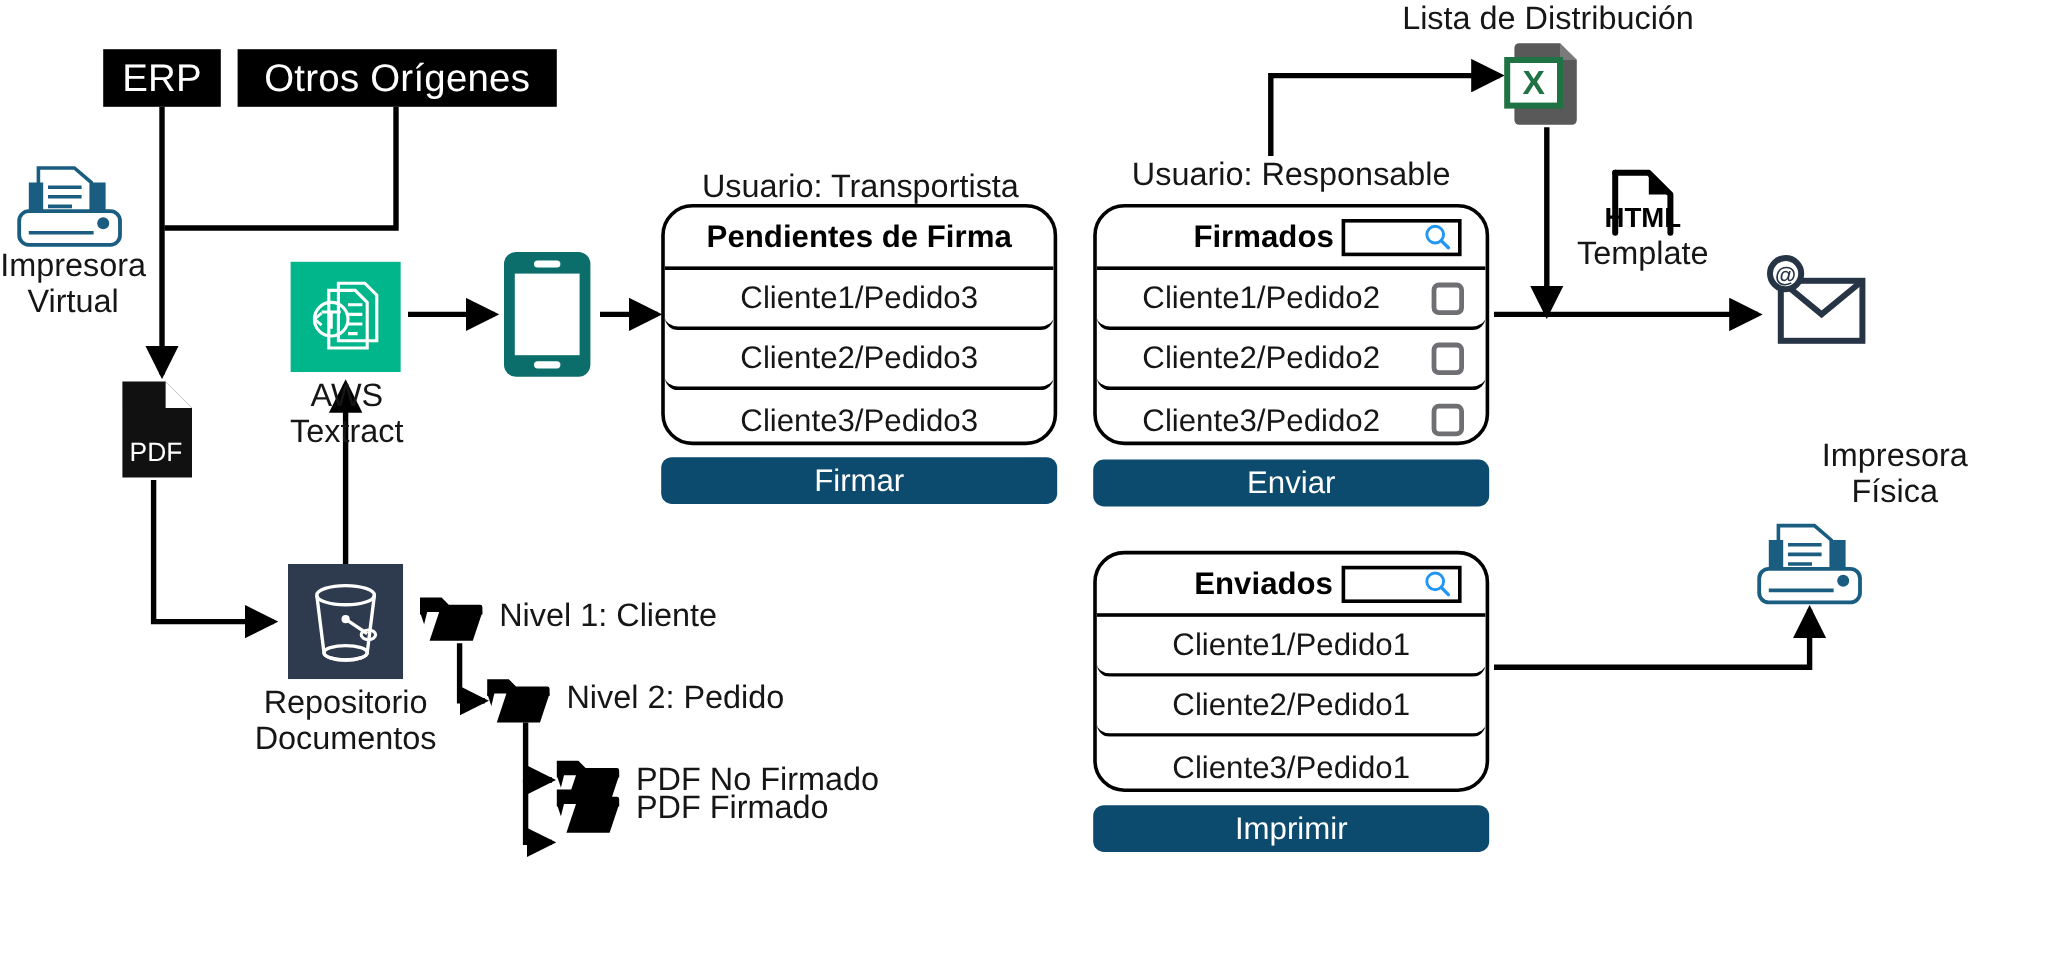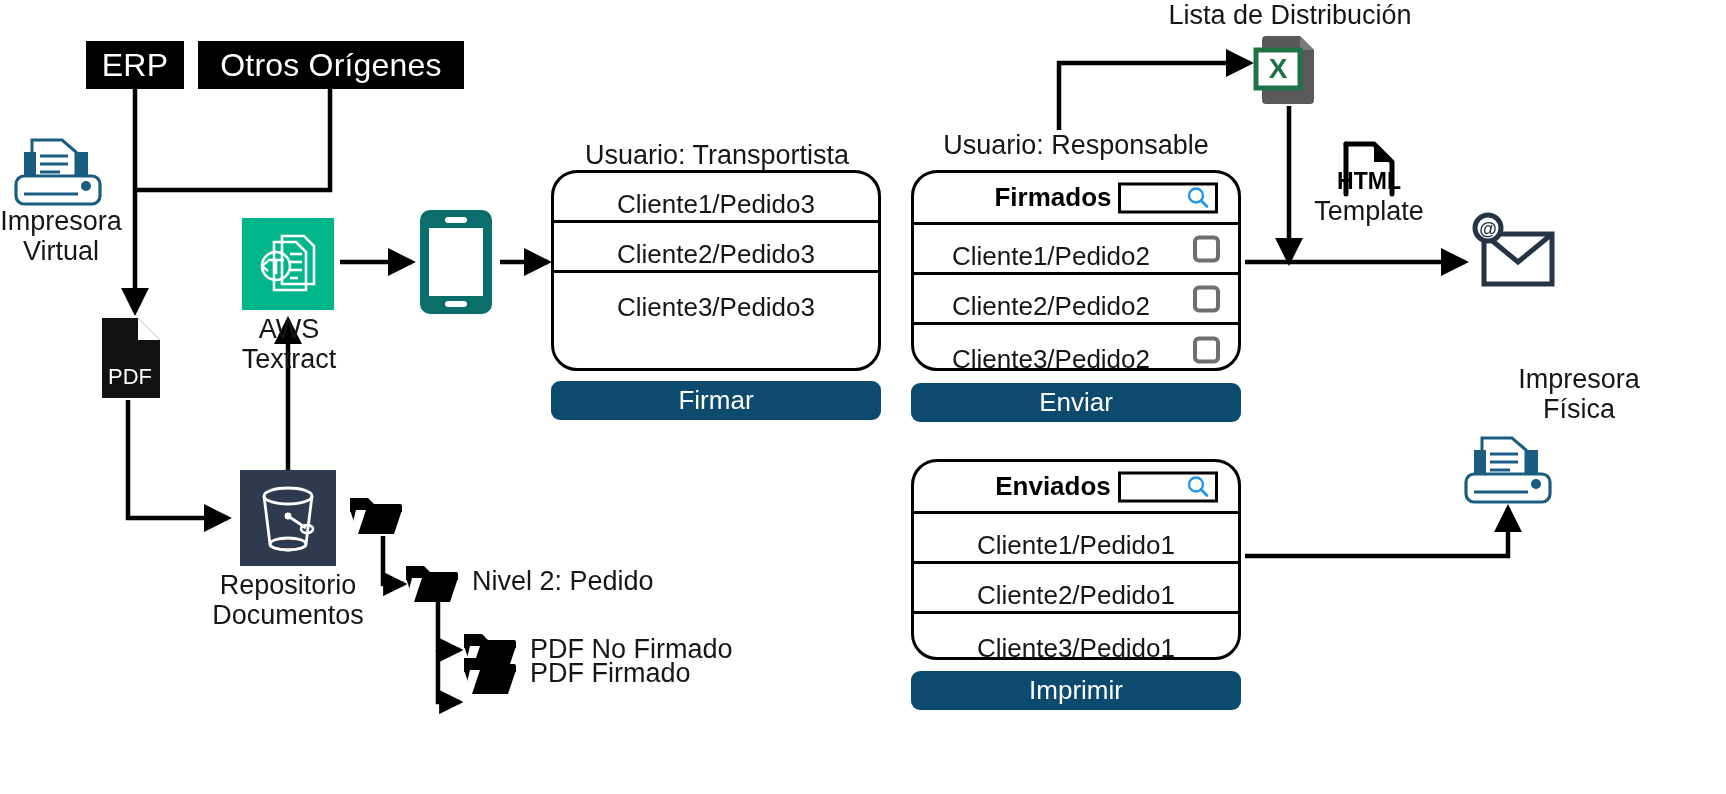--- a/index.html
+++ b/index.html
@@ -76,28 +76,29 @@
     background: #ffffff;
     display: flex;
     align-items: center;
     justify-content: flex-end;
     box-sizing: border-box;
     padding-right: 5px;
   }
   .panel-row {
     height: 50px;
     display: flex;
-    align-items: flex-end;
+    align-items: center;
     justify-content: center;
     position: relative;
     border-bottom: 3.5px solid #000000;
     box-sizing: border-box;
     font-size: 26px;
     color: #161616;
     white-space: nowrap;
+    border-radius: 11px;
   }
   .panel-row:last-child { border-bottom: none; }
   .panel-row.with-check .row-text { margin-right: 50px; }
   .row-check {
     position: absolute;
     right: 18px;
     top: 50%;
     transform: translateY(-50%);
     width: 27px;
     height: 27px;
@@ -248,20 +249,21 @@
 Documentos</div>
 
   <div class="abs folder-row" style="left:348px; top:490px;">
     <span class="icon-wrap">
       <svg width="56" height="46" viewBox="0 0 56 46">
         <path d="M2 8 h18 l6 6 h26 a2 2 0 0 1 2 2 v6 H2 Z" fill="#000000"></path>
         <path d="M2 20 h52 l-8 24 H10 Z" fill="#000000"></path>
         <path d="M8 20 L2 44 h8 l8 -24 Z" fill="#ffffff"></path>
       </svg>
     </span>
+    <span class="flabel">Nivel 1: Cliente</span>
   </div>
 
   <div class="abs folder-row" style="left:404px; top:558px;">
     <span class="icon-wrap">
       <svg width="56" height="46" viewBox="0 0 56 46">
         <path d="M2 8 h18 l6 6 h26 a2 2 0 0 1 2 2 v6 H2 Z" fill="#000000"></path>
         <path d="M2 20 h52 l-8 24 H10 Z" fill="#000000"></path>
         <path d="M8 20 L2 44 h8 l8 -24 Z" fill="#ffffff"></path>
       </svg>
     </span>
@@ -286,20 +288,23 @@
         <path d="M2 20 h52 l-8 24 H10 Z" fill="#000000"></path>
         <path d="M8 20 L2 44 h8 l8 -24 Z" fill="#ffffff"></path>
       </svg>
     </span>
     <span class="flabel">PDF Firmado</span>
   </div>
 
   <div class="abs label" style="left:553px; top:140px; width:328px;">Usuario: Transportista</div>
 
   <div class="abs panel" style="left:551px; top:170px; width:330px; height:201px;">
+    <div class="panel-head">
+      <span class="title">Pendientes de Firma</span>
+    </div>
     <div class="panel-row">
       <span class="row-text">Cliente1/Pedido3</span>
     </div>
     <div class="panel-row">
       <span class="row-text">Cliente2/Pedido3</span>
     </div>
     <div class="panel-row">
       <span class="row-text">Cliente3/Pedido3</span>
     </div>
   </div>

